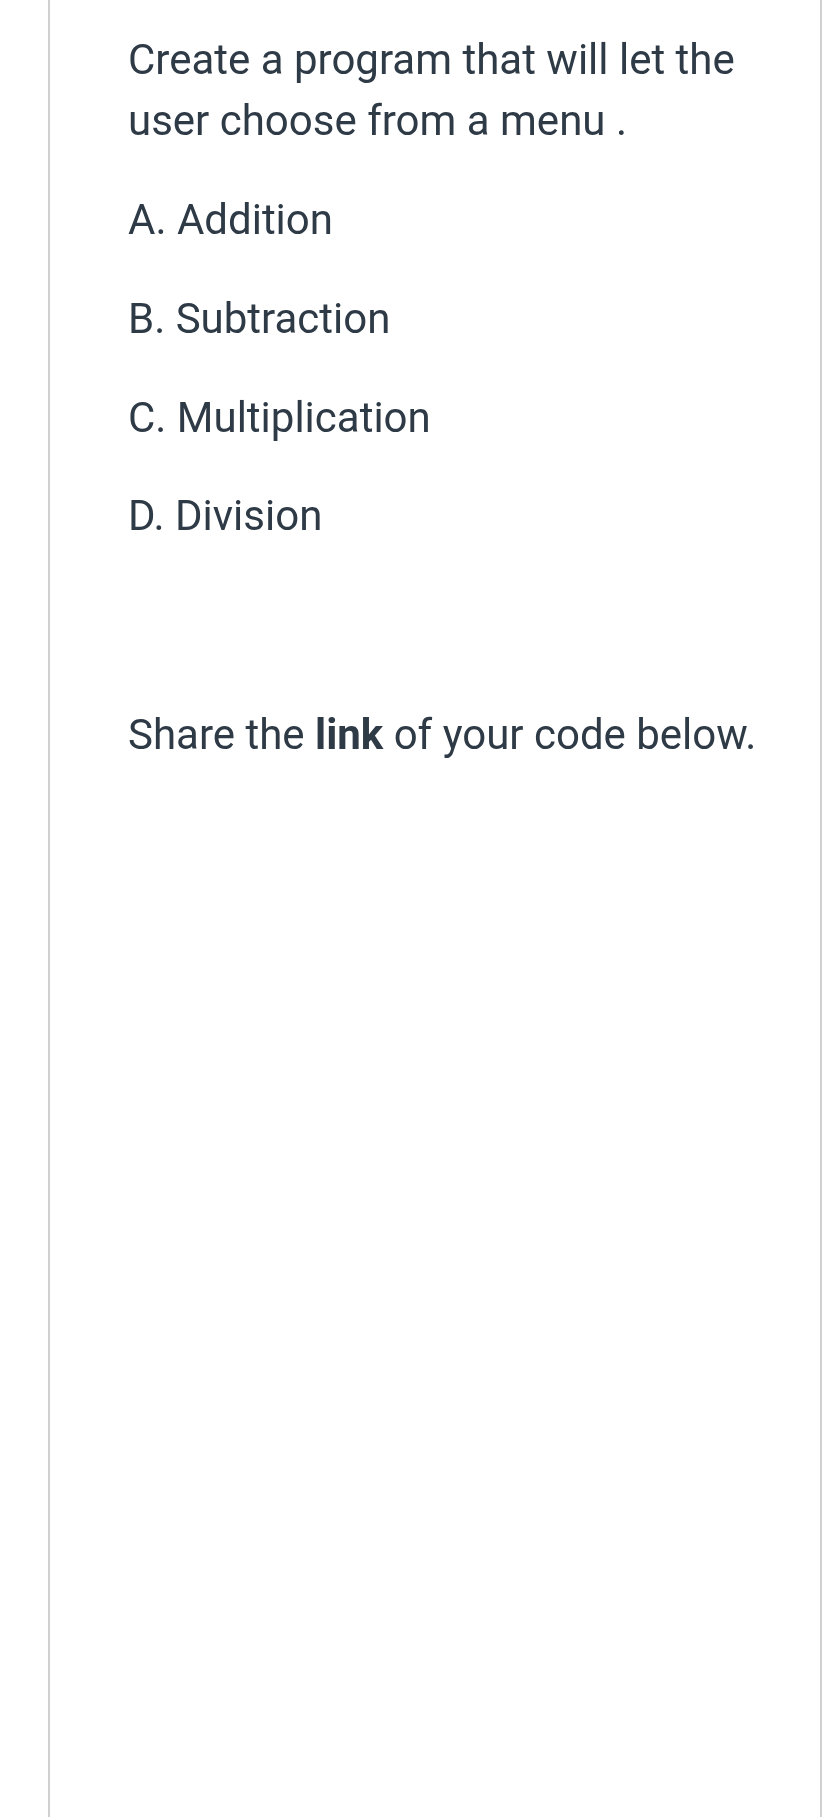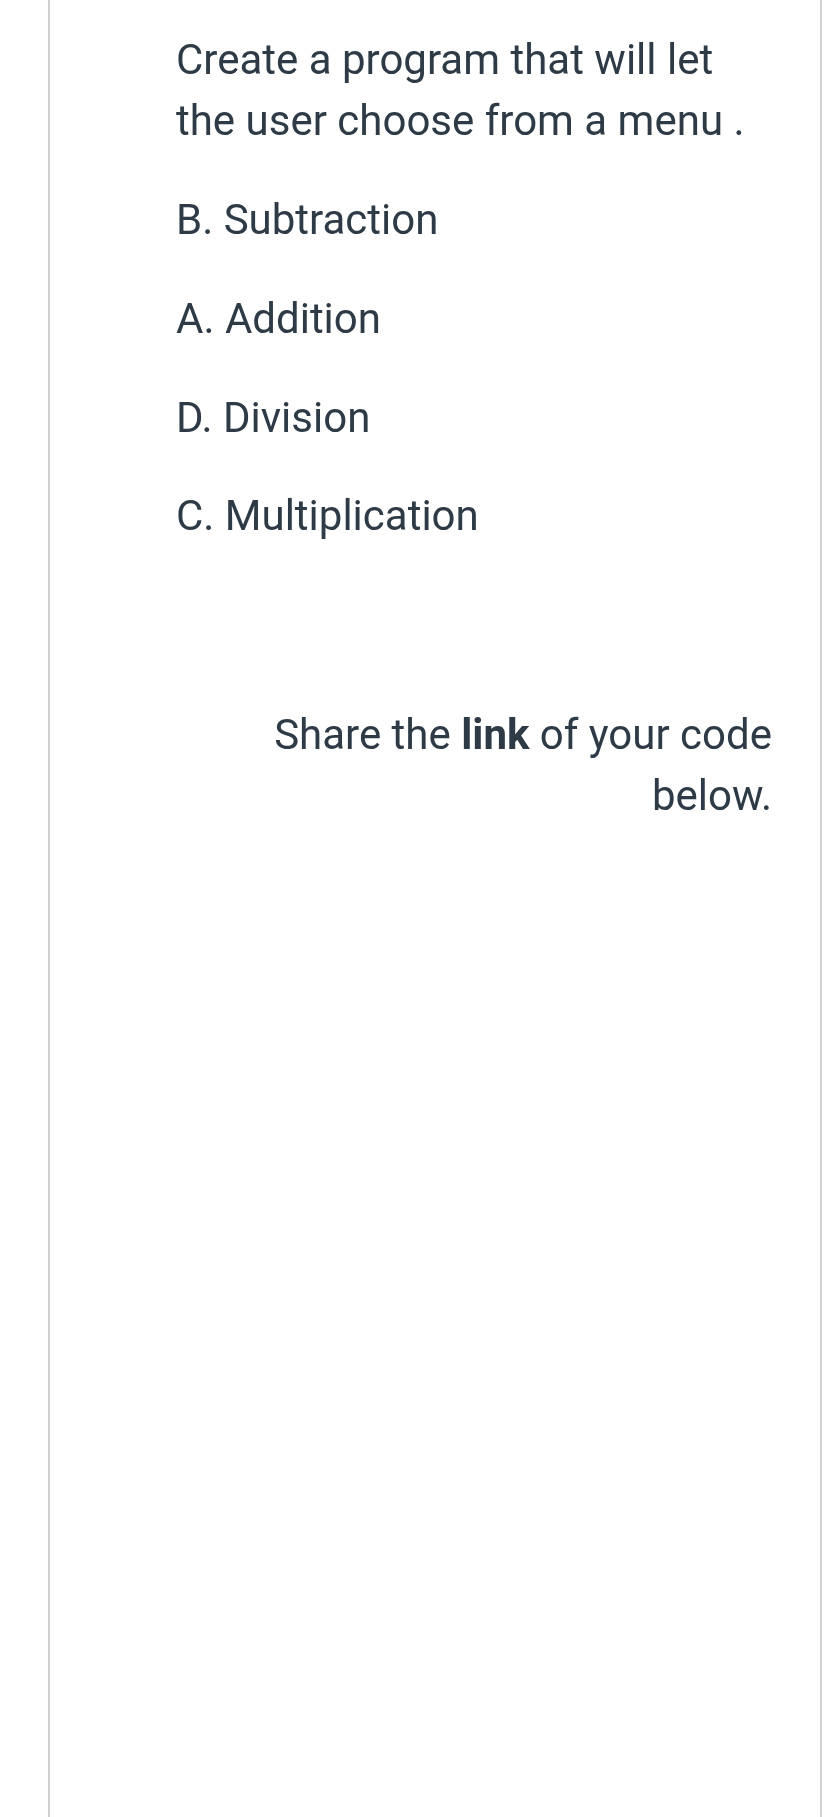--- a/index.html
+++ b/index.html
@@ -16,47 +16,45 @@
     .outer-container {
       border-left: 2px solid #d0d0d0;
       border-right: 2px solid #d0d0d0;
       margin-left: 48px;
       margin-right: 10px;
       padding: 0;
       min-height: 1817px;
     }
     .content {
       padding: 30px 48px 30px 78px;
-      margin-left: 48px;
     }
     p {
       color: #2e3a46;
       font-size: 42px;
       line-height: 1.45;
       margin-bottom: 38px;
       font-weight: 400;
     }
     p:last-child {
       margin-bottom: 0;
-      text-align: right;
     }
     .spacer {
       height: 60px;
     }
     .bold {
       font-weight: 700;
     }
   </style>
 </head>
 <body>
 
 <div class="outer-container">
   <div class="content">
     <p>Create a program that will let the user choose from a  menu .</p>
+    <p>A. Addition</p>
     <p>B. Subtraction</p>
-    <p>A. Addition</p>
+    <p>C. Multiplication</p>
     <p>D. Division</p>
-    <p>C. Multiplication</p>
     <div class="spacer"></div>
     <div class="spacer"></div>
     <p><span>Share the </span><span class="bold">link</span><span> of your code below.</span></p>
   </div>
 </div>
 
 </body></html>

